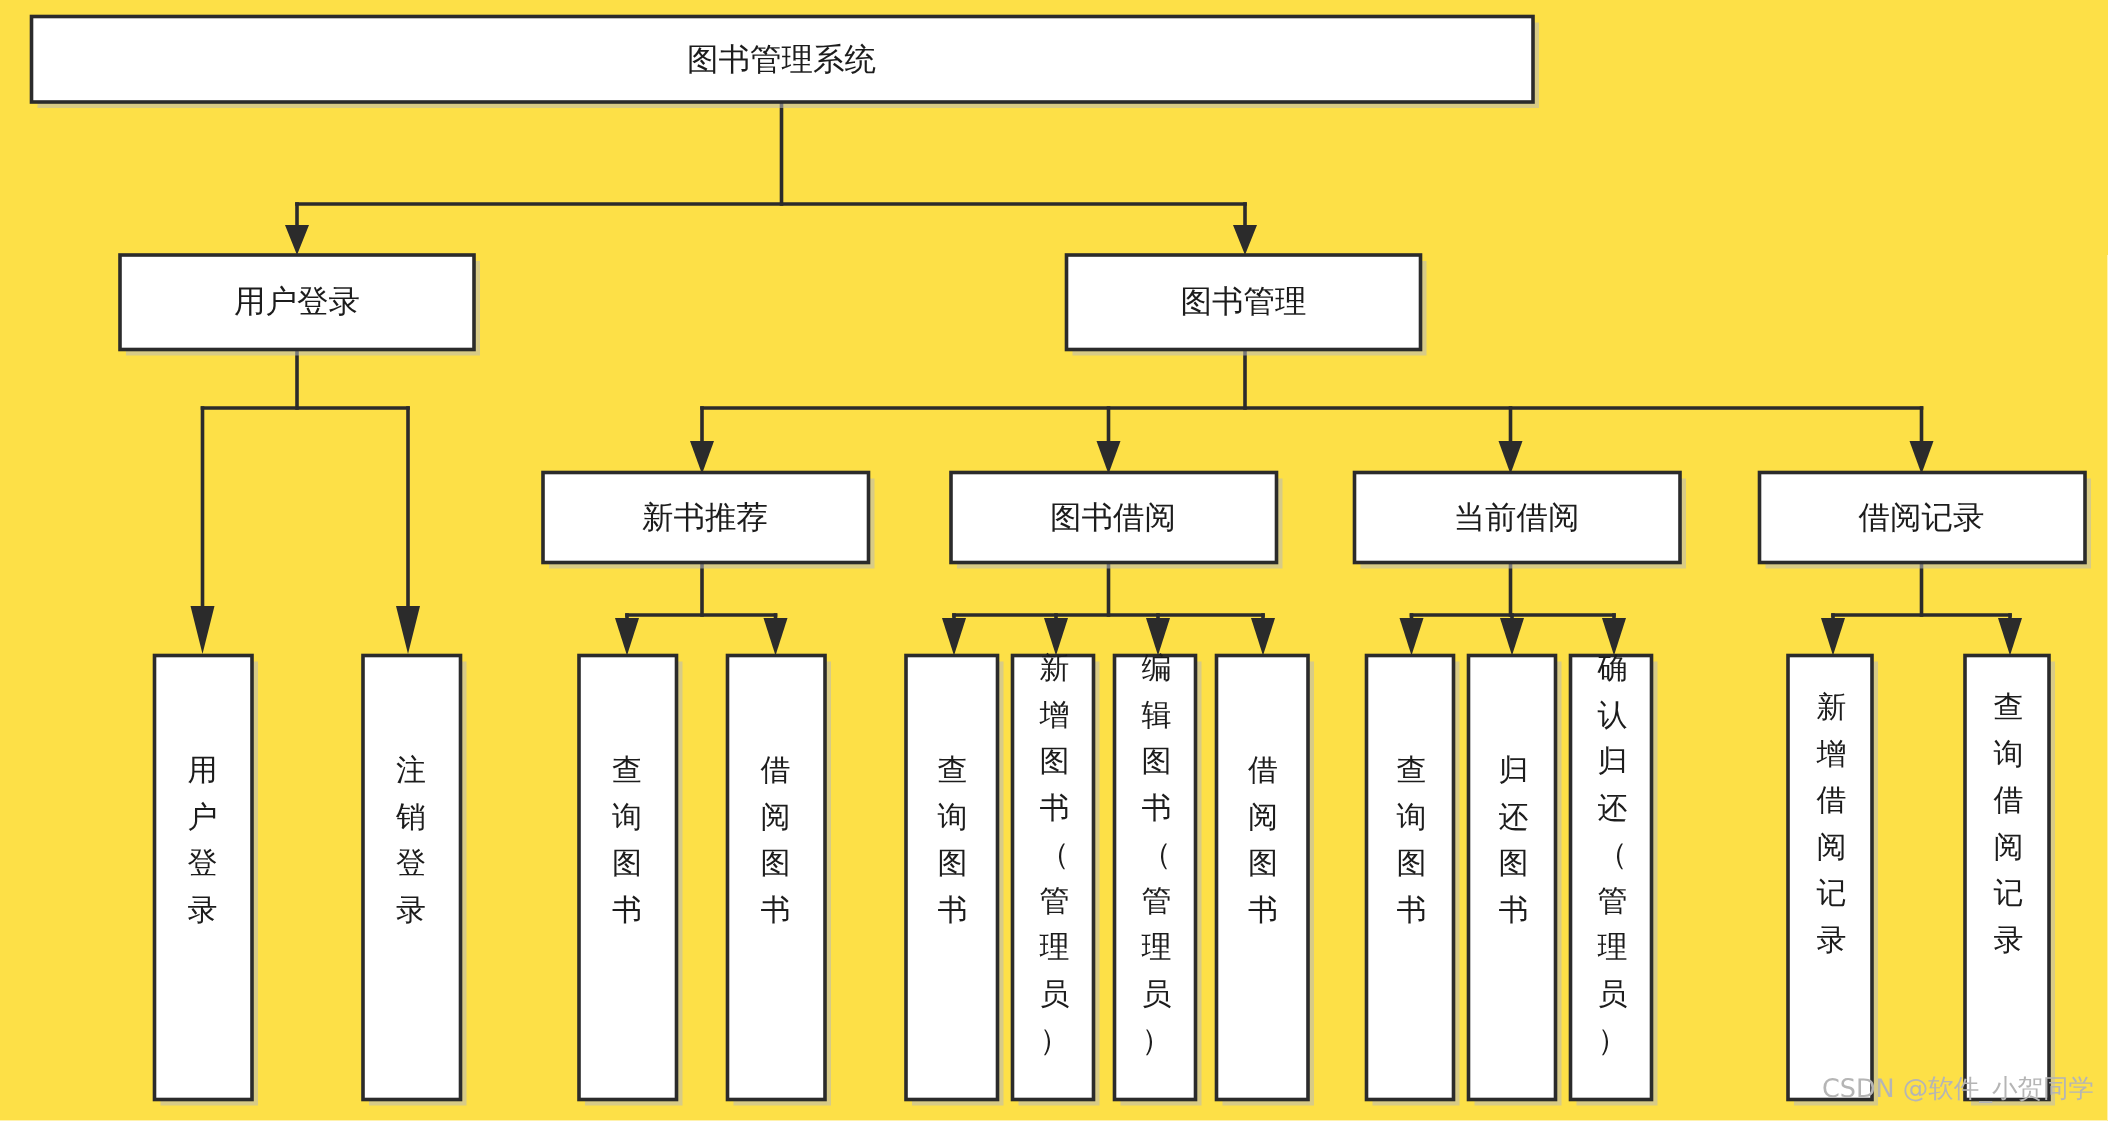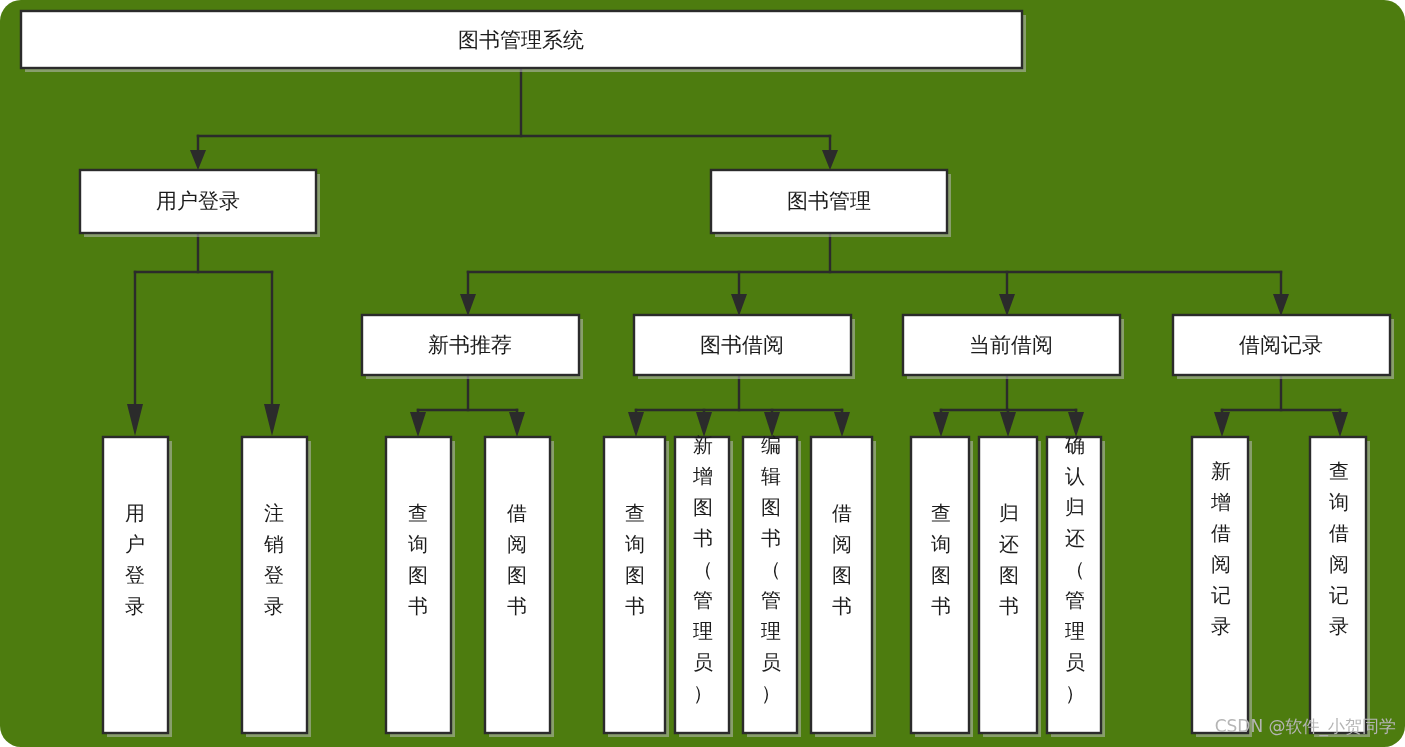--- a/index.html
+++ b/index.html
@@ -8,23 +8,22 @@
     padding: 0;
     background: #ffffff;
   }
   body {
     font-family: "DejaVu Sans", "Liberation Sans", sans-serif;
   }
   #diagram-root {
     position: relative;
     width: 1405px;
     height: 747px;
-    background: #4d7c0f;
+    background: #fde047;
     overflow: hidden;
-    border-radius: 21px;
   }
   svg.canvas {
     position: absolute;
     top: 0;
     left: 0;
     width: 1405px;
     height: 747px;
     display: block;
   }
   .node-rect {

